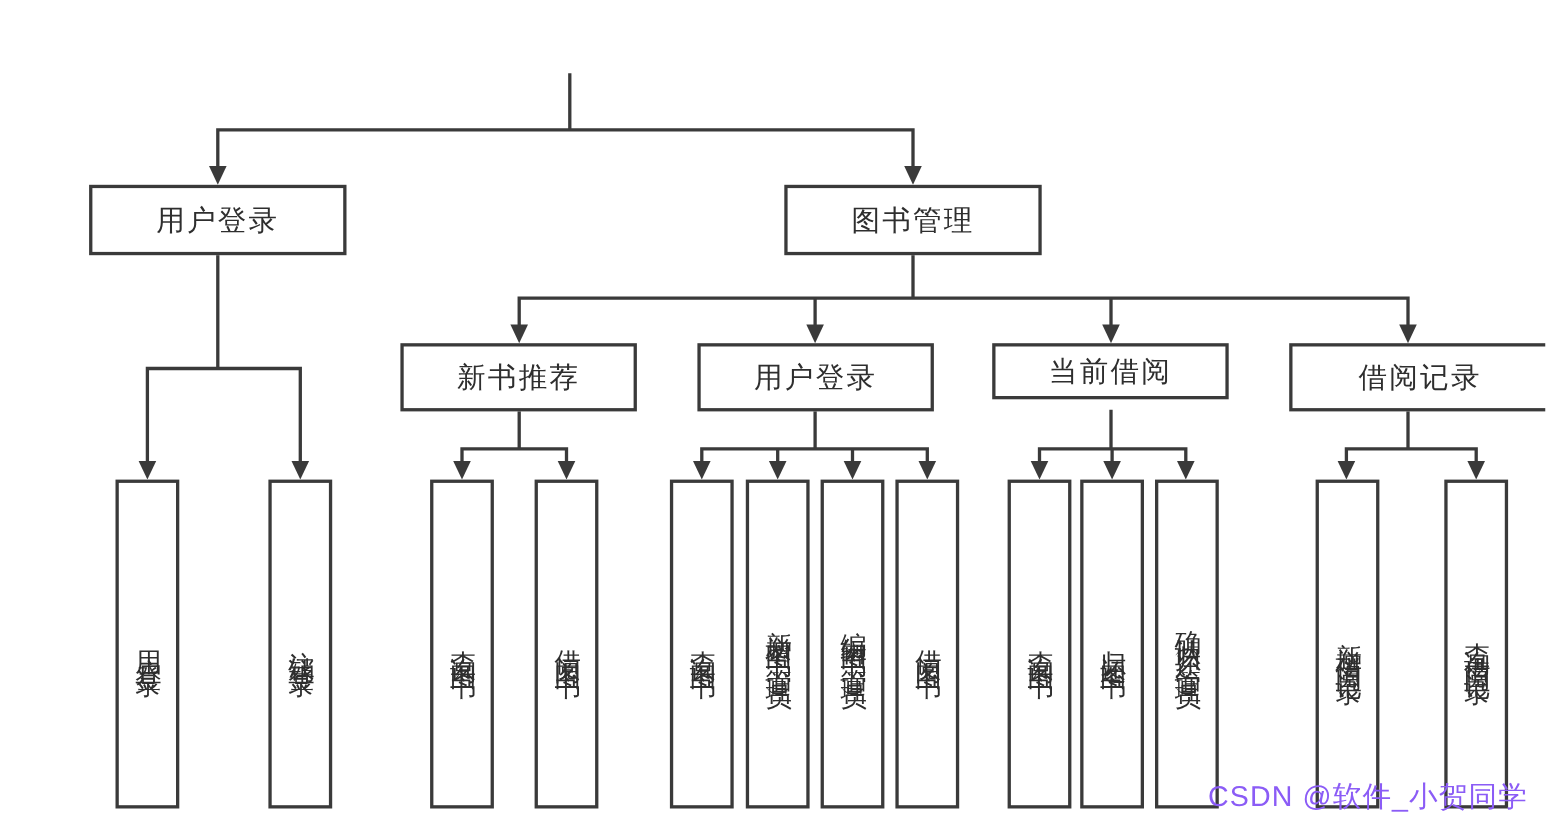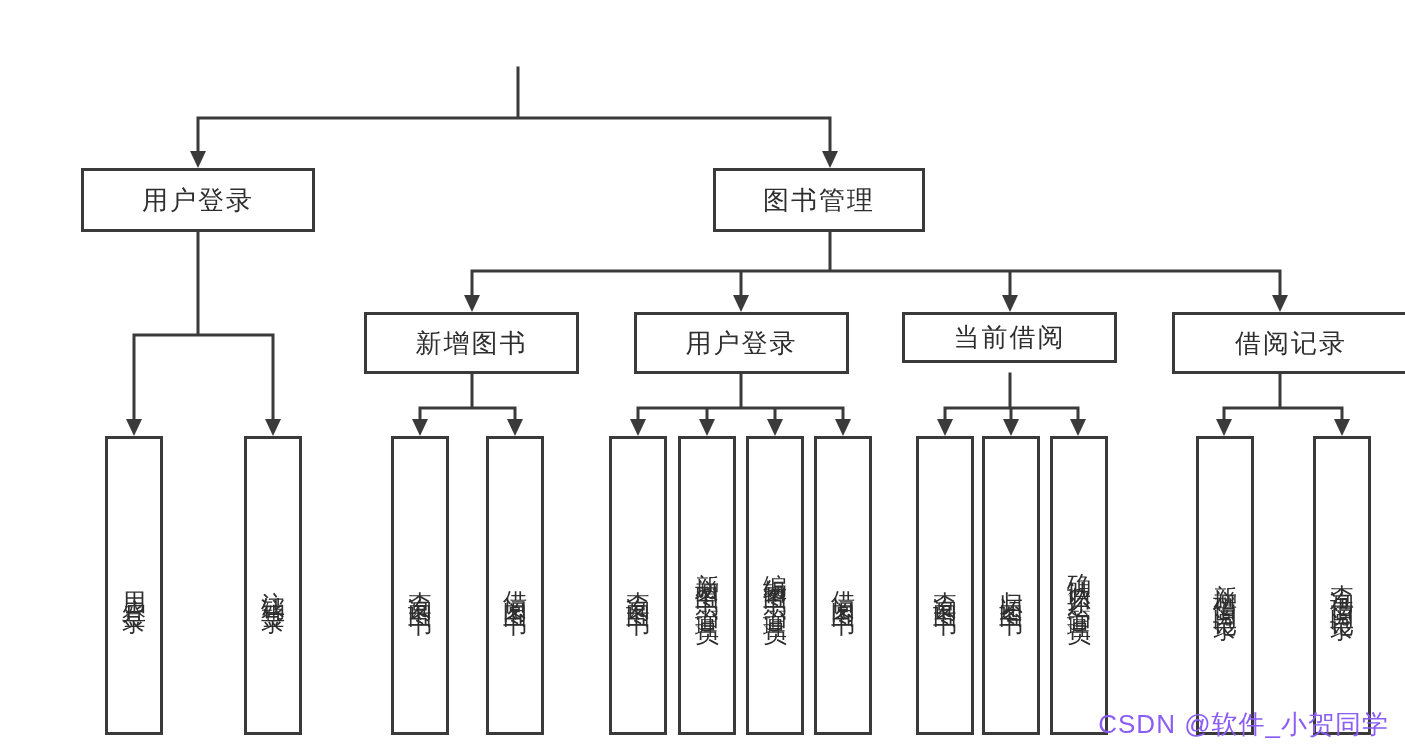--- a/index.html
+++ b/index.html
@@ -60,26 +60,26 @@
       <polygon points="1070,419 1086,419 1078,436"></polygon>
       <polygon points="1216,419 1232,419 1224,436"></polygon>
       <polygon points="1334,419 1350,419 1342,436"></polygon>
     </g>
   </svg>
 
 
   <div class="box h" style="left:81px; top:168px; width:234px; height:64px;">
     <span>用户登录</span>
   </div>
-  <div class="box h" style="left:713px; top:168px; width:212px; height:64px;">
+  <div class="box h" style="left:713px; top:168px; width:234px; height:64px;">
     <span>图书管理</span>
   </div>
 
   <div class="box h" style="left:364px; top:312px; width:215px; height:62px;">
-    <span>新增图书</span>
+    <span>新书推荐</span>
   </div>
   <div class="box h" style="left:634px; top:312px; width:215px; height:62px;">
     <span>用户登录</span>
   </div>
   <div class="box h" style="left:902px; top:312px; width:215px; height:51px;">
     <span>当前借阅</span>
   </div>
   <div class="box h" style="left:1172px; top:312px; width:238px; height:62px;">
     <span>借阅记录</span>
   </div>

